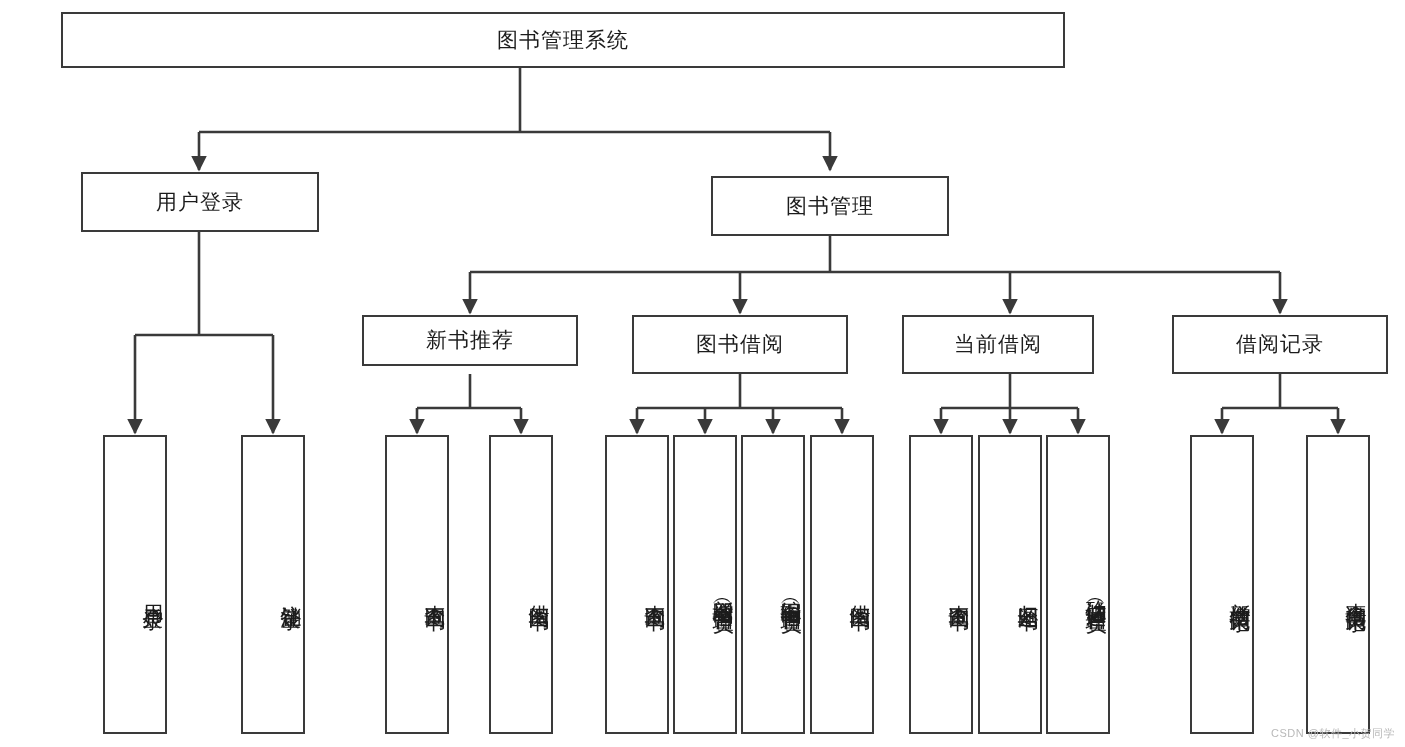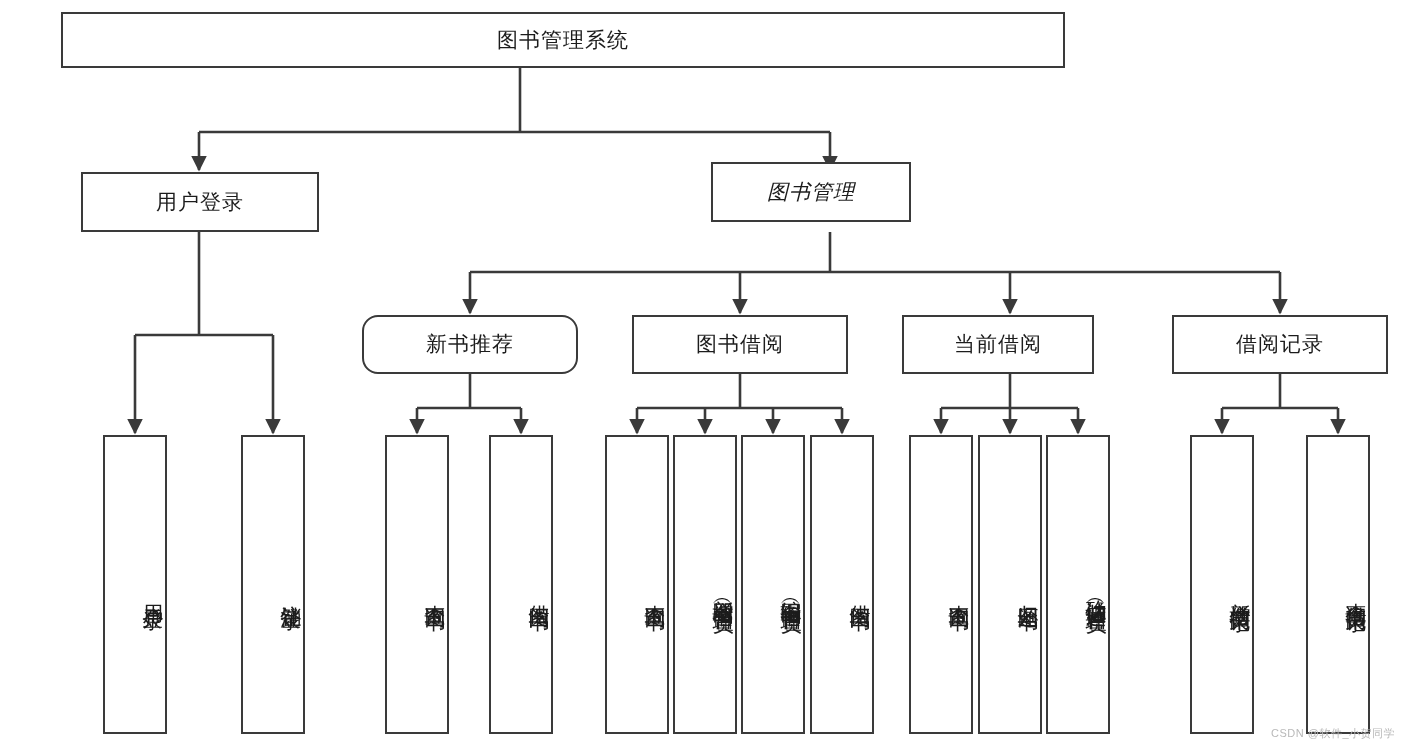--- a/index.html
+++ b/index.html
@@ -127,25 +127,25 @@
     </g>
   </svg>
 
   <div class="node horizontal root" style="left:18px; top:12px; width:1004px; height:56px;margin-left:43px;">
     <span class="node-label">图书管理系统</span>
   </div>
 
   <div class="node horizontal" style="left:81px; top:172px; width:238px; height:60px;">
     <span class="node-label">用户登录</span>
   </div>
-  <div class="node horizontal" style="left:711px; top:162px; width:200px; height:60px;font-style:italic;">
+  <div class="node horizontal" style="left:711px; top:176px; width:238px; height:60px;">
     <span class="node-label">图书管理</span>
   </div>
 
-  <div class="node horizontal" style="left:362px; top:315px; width:216px; height:59px;border-radius:16px;">
+  <div class="node horizontal" style="left:362px; top:315px; width:216px; height:51px;">
     <span class="node-label">新书推荐</span>
   </div>
   <div class="node horizontal" style="left:632px; top:315px; width:216px; height:59px;">
     <span class="node-label">图书借阅</span>
   </div>
   <div class="node horizontal" style="left:902px; top:315px; width:192px; height:59px;">
     <span class="node-label">当前借阅</span>
   </div>
   <div class="node horizontal" style="left:1172px; top:315px; width:216px; height:59px;">
     <span class="node-label">借阅记录</span>

